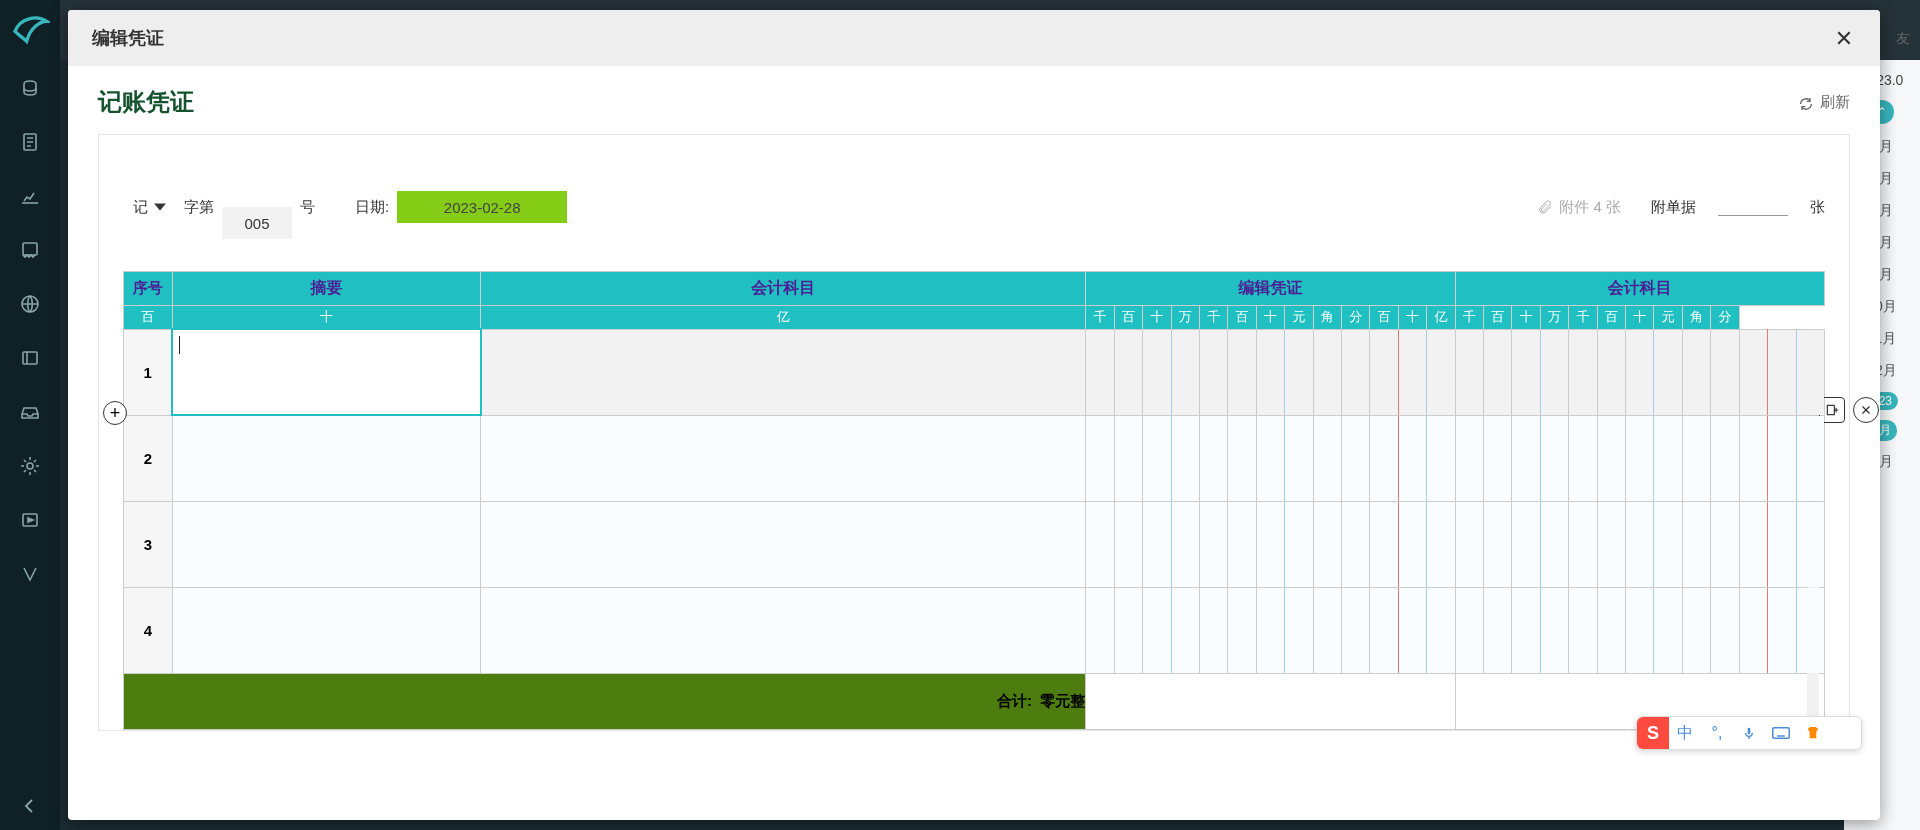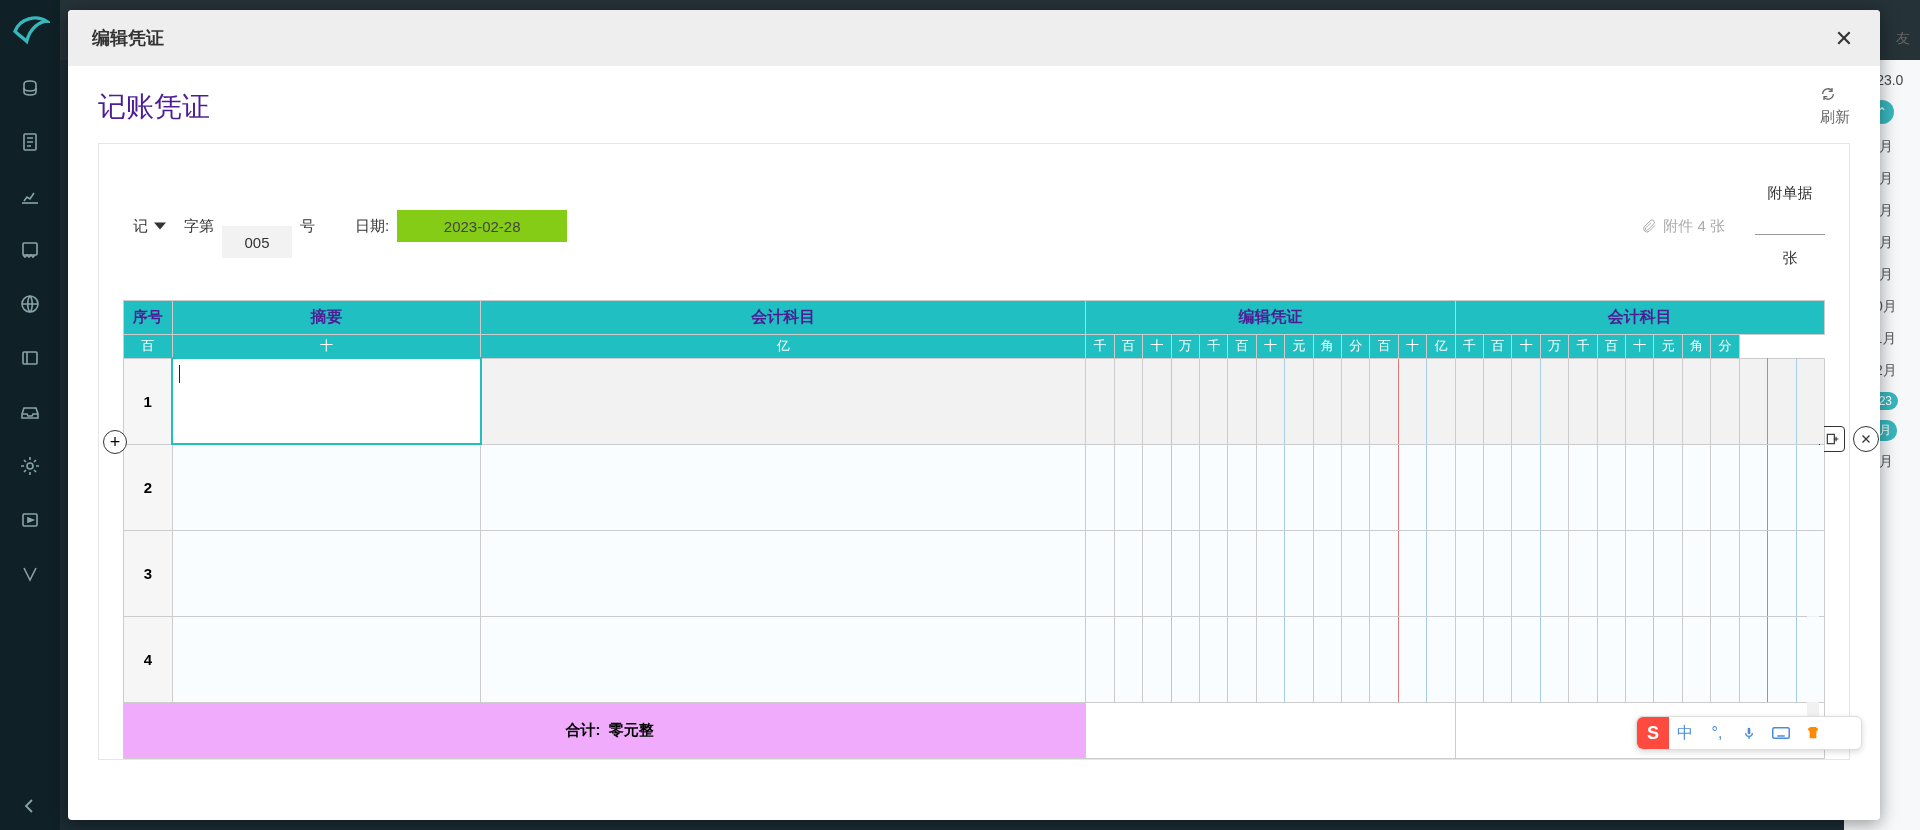--- a/index.html
+++ b/index.html
@@ -31,36 +31,36 @@
   
   .modal { position:absolute; top:10px; left:68px; width:1812px; height:810px; background:#fff; border-radius:4px; box-shadow:0 4px 18px rgba(0,0,0,.4); overflow:hidden; }
 
   .modal-header { height:56px; background:#eeeeee; display:flex; align-items:center; padding:12px 24px; justify-content:space-between; }
   .modal-header .title { font-size:18px; font-weight:600; color:#333; }
   .modal-header .close { width:24px; height:24px; color:#333; font-size:22px; background:none; border:none; cursor:pointer; }
 
   .modal-body { padding: 20px 30px 0 30px; position:relative; }
 
   .titlerow { display:flex; justify-content:space-between; align-items:center; margin-bottom:6px; }
-  .voucher-title { font-size:28px; color:#4c1d95; font-weight:400; }
-  .refresh { color:#666; font-size:15px; display:flex; align-items:flex-start; gap:6px; background:none; border:none; cursor:pointer;flex-direction:column; }
+  .voucher-title { font-size:24px; color:#14532d; font-weight:700; }
+  .refresh { color:#666; font-size:15px; display:flex; align-items:flex-end; gap:6px; background:none; border:none; cursor:pointer; }
   .refresh svg { width:16px; height:16px; }
 
   .paper { border:1px solid #e5e5e5; padding: 40px 24px 0 24px; margin-top:16px; position:relative; }
 
   .metarow { display:flex; align-items:center; gap:40px; color:#333; font-size:15px; }
   .metarow .group { display:flex; align-items:center; gap:8px; }
   .dropdown { display:flex; align-items:center; gap:6px; padding:4px 10px; }
   .dropdown svg{ width:12px; height:12px; fill:#333;}
   .numbox { width:70px; height:32px; background:#f2f2f2; display:flex; align-items:center; justify-content:center;margin-top:32px; }
   .datebox { width:170px; height:32px; background:#84cc16; display:flex; align-items:center; justify-content:center; color:#444; }
   .metarow .right { margin-left:auto; display:flex; align-items:center; gap:30px; color:#888;}
   .attachment { display:flex; align-items:center; gap:6px; color:#aaa;}
   .attachment svg{width:16px;height:16px;stroke:#aaa;fill:none;}
-  .bill { display:flex; align-items:center; gap:14px; color:#333;flex-direction:column;}
+  .bill { display:flex; align-items:center; gap:22px; color:#333;}
   .bill input { border:none; border-bottom:1px solid #999; width:70px; outline:none; font-size:15px; }
 
   
   .tablewrap { margin-top:32px; position:relative; }
   .addrow { position:absolute; left:-20px; top:130px; width:24px; height:24px; border:1.5px solid #333; border-radius:50%; display:flex; align-items:center; justify-content:center; font-size:18px; background:#fff; cursor:pointer;}
   table.voucher { border-collapse:collapse; width:100%; table-layout:fixed; }
   table.voucher th, table.voucher td { border:1px solid #ccc; }
   thead.hdr th { background:#20c0c2; color:#4c1d95; font-weight:600; font-size:16px; padding:6px 0; }
   thead.hdr th.num { font-size:15px; }
   thead.sub th { background:#20c0c2; color:#fff; font-weight:400; font-size:13px; padding:2px 0; }
@@ -76,21 +76,21 @@
   tbody td.subject { background:#f2f2f2;}
   tbody tr:first-child td.digit { background:#f2f2f2;}
   tbody td.digit { background:#fafdff;}
 
   
   .digit { position:relative; }
   .digit.blue { border-right:1px solid #a8cdea !important;}
   .digit.red  { border-right:1px solid #e07a72 !important;}
 
   tfoot td { height:56px; font-size:15px; font-weight:600; padding-left:10px; }
-  tfoot td.label{ text-align:center; background:#f0abfc;}
+  tfoot td.label{ text-align:right; background:#4d7c0f;}
 
   
   .rowactions { position:absolute; right:-54px; top:126px; display:flex; gap:8px; }
   .rowactions .act{ width:26px; height:26px; border:1.5px solid #333; border-radius:4px; display:flex; align-items:center; justify-content:center;}
   .rowactions .act.circ{ border-radius:50%;}
 
   
   .vscroll{ position:absolute; right:6px; top:108px; width:12px; height:340px; background:#f1f1f1; border-radius:6px;}
   .vscroll .thumb{ position:absolute; top:0; width:12px; height:150px; background:#c9c9c9; border-radius:6px;}
 

